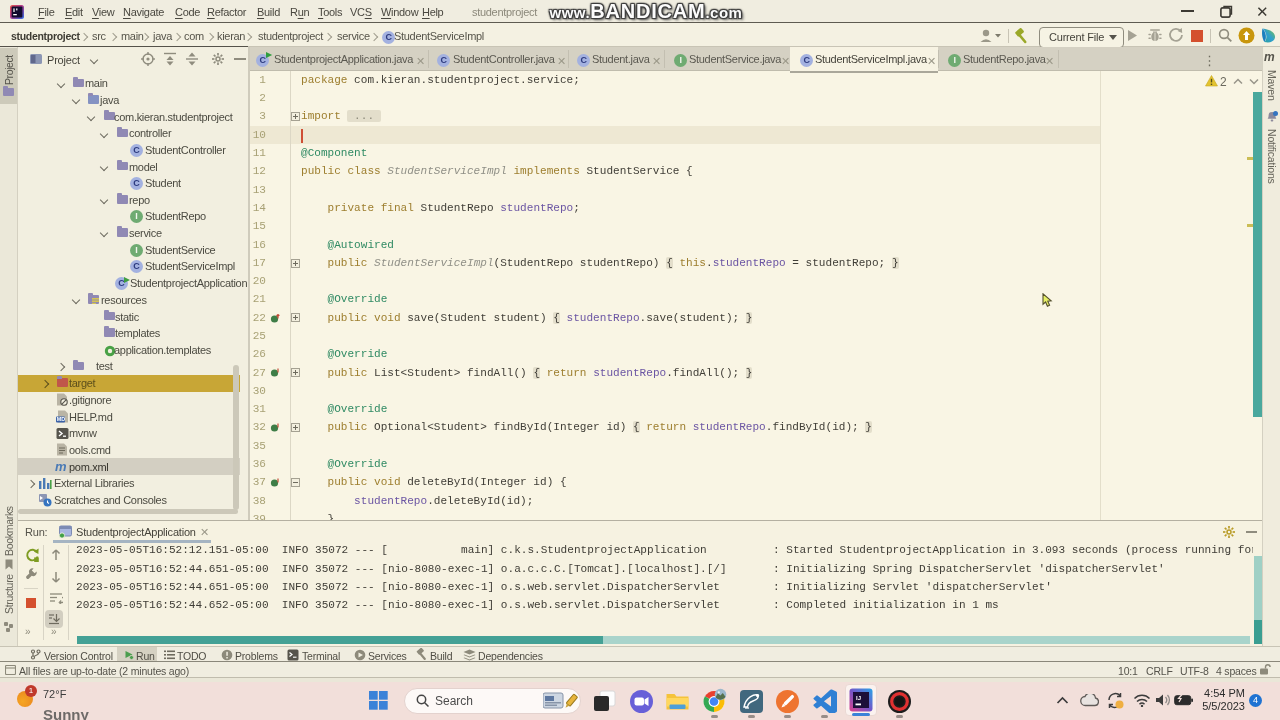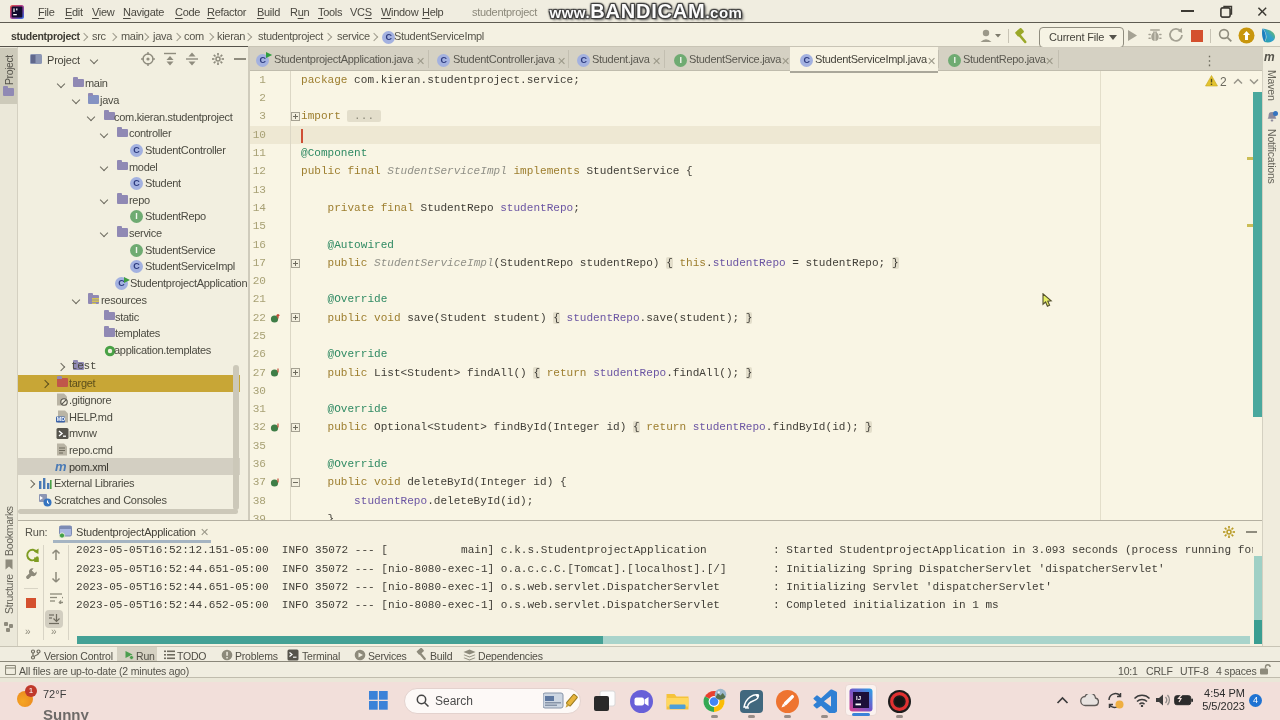--- a/index.html
+++ b/index.html
@@ -275,21 +275,21 @@
     <span class="treetxt a" style="left:97px;top:310.5px;">static</span>
   <span class="folder a" style="left:86px;top:328.4px;"></span>
     <span class="treetxt a" style="left:97px;top:327.1px;">templates</span>
   <svg class="a" style="left:86px;top:344.7px;" width="12" height="12">
       <circle cx="6" cy="6" r="5.2" fill="#49a146"></circle>
       <circle cx="6" cy="6" r="2.2" fill="#f2efe0"></circle>
     </svg>
     <span class="treetxt a" style="left:96px;top:343.8px;">application.templates</span>
   <span class="chevr a" style="left:40px;top:364.1px;"></span>
     <span class="folder a" style="left:55px;top:361.7px;"></span>
-    <span class="treetxt a" style="left:53px;top:360.4px;font-family:Liberation Mono, monospace;">test</span>
+    <span class="treetxt a" style="left:78px;top:360.4px;">test</span>
   <span class="chevr a" style="left:24px;top:380.8px;border-color:#5c4f1c;"></span>
     <span class="folder a" style="left:39px;top:378.4px;background:#c0564a;"></span>
     <span class="treetxt a" style="left:51px;top:377.1px;color:#5c4f1c;">target</span>
   <svg class="a" style="left:38px;top:393.4px;" width="12" height="13">
       <path d="M1 0.5 h7 l3 3 v9 h-10 z" fill="#b9b4a4"></path>
       <circle cx="8" cy="9" r="3.2" fill="#f2efe0" stroke="#55534b" stroke-width="1.1"></circle>
       <line x1="5.9" y1="11.2" x2="10.1" y2="6.8" stroke="#55534b" stroke-width="1.1"></line>
     </svg>
     <span class="treetxt a" style="left:51px;top:393.9px;">.gitignore</span>
   <svg class="a" style="left:38px;top:410.1px;" width="13" height="13">
@@ -305,21 +305,21 @@
     </svg>
     <span class="treetxt a" style="left:51px;top:427.2px;">mvnw</span>
   <svg class="a" style="left:38px;top:443.4px;" width="12" height="13">
       <path d="M1 0.5 h7 l3 3 v9 h-10 z" fill="#b9b4a4"></path>
       <g stroke="#6e6a5c" stroke-width="1">
         <line x1="3" y1="5" x2="9" y2="5"></line>
         <line x1="3" y1="7.5" x2="9" y2="7.5"></line>
         <line x1="3" y1="10" x2="7" y2="10"></line>
       </g>
     </svg>
-    <span class="treetxt a" style="left:51px;top:443.9px;">repo.cmd</span>
+    <span class="treetxt a" style="left:51px;top:443.9px;">ools.cmd</span>
   <span class="a" style="left:37px;top:459.2px;font-size:13px;font-weight:bold;font-style:italic;color:#4a7ab5;">m</span>
     <span class="treetxt a" style="left:51px;top:460.6px;color:#37352e;">pom.xml</span>
   <span class="chevr a" style="left:10px;top:480.5px;"></span>
     <svg class="a" style="left:20px;top:476.8px;" width="14" height="13">
       <g fill="#4a7ab5">
         <rect x="1" y="4" width="2.4" height="8"></rect>
         <rect x="5" y="1" width="2.4" height="11"></rect>
         <rect x="9" y="6" width="2.4" height="6"></rect>
       </g>
       <g fill="#49a146">
@@ -399,21 +399,21 @@
 35
 36
 37
 38
 39</pre>
 <pre class="mono a tx" style="left:301px;top:70.85px;margin:0;"><span class="kw">package</span> com.kieran.studentproject.service;
 
 <span class="kw">import</span> <span class="chip" style="color:#8d8a7b;"> ... </span>
 
 <span class="an">@Component</span>
-<span class="kw">public final</span> <span class="cl">StudentServiceImpl</span> <span class="kw">implements</span> StudentService {
+<span class="kw">public class</span> <span class="cl">StudentServiceImpl</span> <span class="kw">implements</span> StudentService {
 
     <span class="kw">private final</span> StudentRepo <span class="fd">studentRepo</span>;
 
     <span class="an">@Autowired</span>
     <span class="kw">public</span> <span class="cl">StudentServiceImpl</span>(StudentRepo studentRepo) <span class="chip">{</span> <span class="kw">this</span>.<span class="fd">studentRepo</span> = studentRepo; <span class="chip">}</span>
 
     <span class="an">@Override</span>
     <span class="kw">public void</span> save(Student student) <span class="chip">{</span> <span class="fd">studentRepo</span>.save(student); <span class="chip">}</span>
 
     <span class="an">@Override</span>

